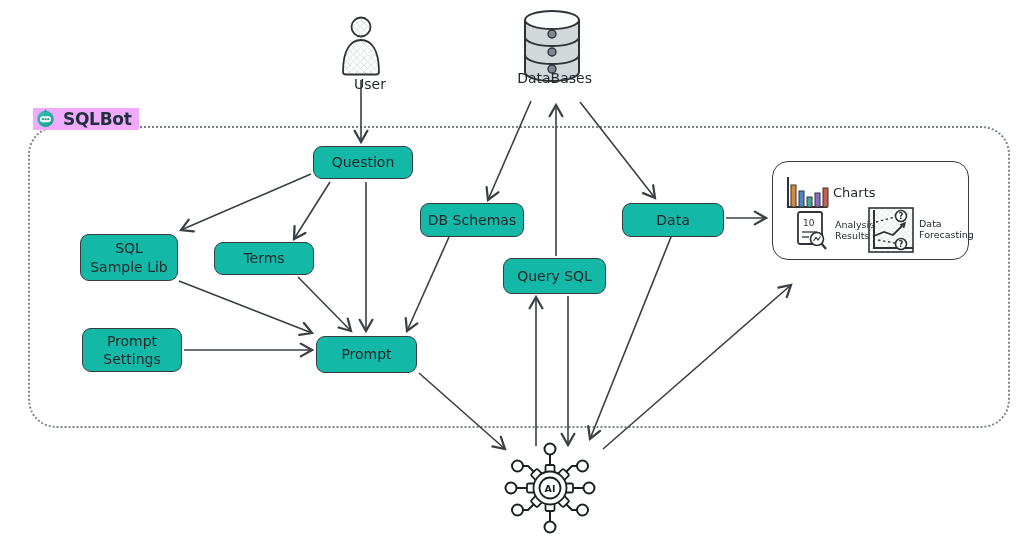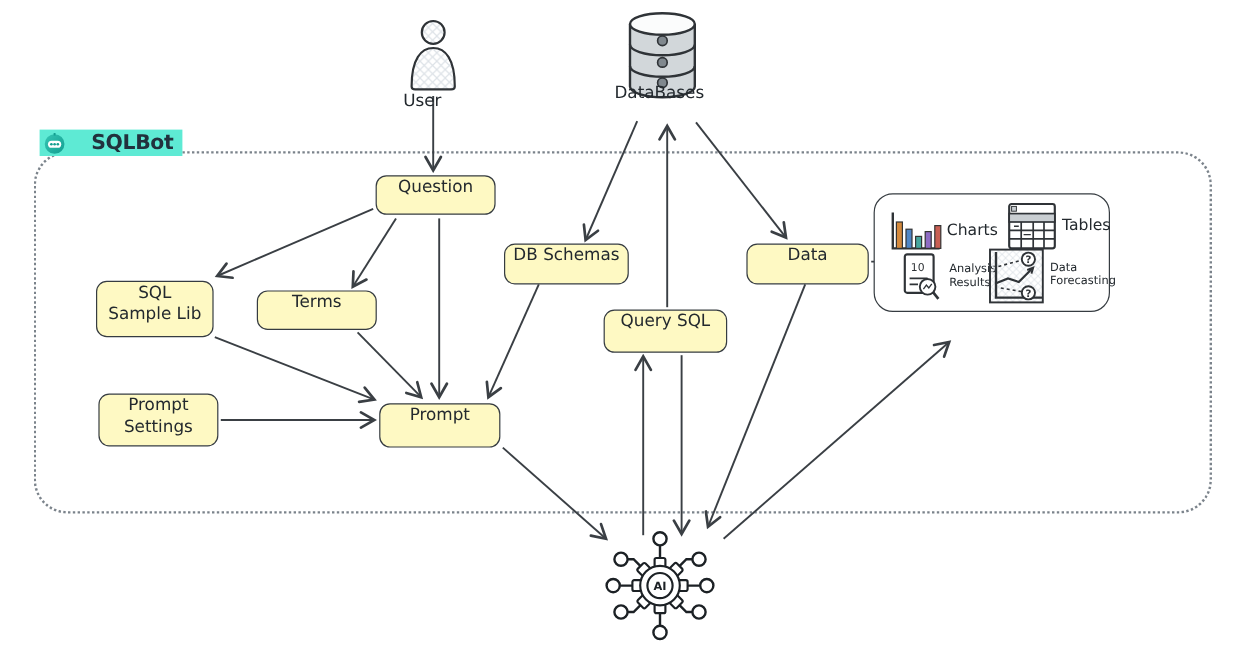--- a/index.html
+++ b/index.html
@@ -2,31 +2,31 @@
 <html><head>
 <meta charset="utf-8">
 <style>
   html,body{margin:0;padding:0;background:#ffffff;}
   .stage{position:relative;width:1035px;height:540px;background:#fff;overflow:hidden;
          font-family:"DejaVu Sans", sans-serif;color:#23292e;}
   .abs{position:absolute;}
   
   .frame{left:28px;top:126px;width:978px;height:298px;border:2px dotted #7b838b;border-radius:28px;}
   
-  .logo{left:33px;top:108px;display:flex;align-items:center;gap:21px;background:#5eead4;
+  .logo{left:33px;top:108px;display:flex;gap:8px;background:#f0abfc;
         padding:1px 7px 1px 3px;z-index:5;}
   .logo-text{font-weight:bold;font-size:17px;letter-spacing:-0.3px;color:#22313d;}
   
-  .node{background:#fef9c3;border:1.7px solid #363c41;border-radius:9px;display:flex;
-        align-items:flex-start;justify-content:center;text-align:center;z-index:3;
+  .node{background:#14b8a6;border:1.7px solid #363c41;border-radius:9px;display:flex;
+        align-items:center;justify-content:center;text-align:center;z-index:3;
         font-size:14px;line-height:1.3;}
   .node-label{white-space:pre-line;}
-  .actor-label{font-size:14px;text-align:left;z-index:3;}
-  
-  .panel{left:728px;top:161px;width:195px;height:97px;border:1.7px solid #363c41;
+  .actor-label{font-size:14px;text-align:right;z-index:3;}
+  
+  .panel{left:772px;top:161px;width:195px;height:97px;border:1.7px solid #363c41;
          border-radius:16px;background:#fff;z-index:3;}
   .panel-item{position:absolute;display:flex;align-items:center;gap:4px;}
   .panel-label{white-space:pre-line;line-height:1.15;}
   .lbl-lg{font-size:13px;}
   .lbl-sm{font-size:9.5px;}
   svg{display:block;}
   .arrows{left:0;top:0;z-index:2;pointer-events:none;}
   .icon-layer{z-index:3;}
 </style>
 </head>
@@ -140,35 +140,20 @@
       <svg width="46" height="38" viewBox="0 0 46 38">
         <path d="M5,3 L5,33 L44,33" fill="none" stroke="#2f3337" stroke-width="2"></path>
         <rect x="8" y="11" width="5" height="22" stroke="#333" stroke-width="1" fill="#d4893c"></rect>
         <rect x="16" y="17" width="5" height="16" stroke="#333" stroke-width="1" fill="#4f86c6"></rect>
         <rect x="24" y="23" width="5" height="10" stroke="#333" stroke-width="1" fill="#46a69e"></rect>
         <rect x="32" y="19" width="5" height="14" stroke="#333" stroke-width="1" fill="#8e6cc4"></rect>
         <rect x="40" y="14" width="5" height="19" stroke="#333" stroke-width="1" fill="#c95f54"></rect>
       </svg>
       <span class="panel-label lbl-lg">Charts</span>
     </div>
-    <div class="panel-item" style="left:110px;top:6px">
-      <svg width="42" height="42" viewBox="0 0 42 42">
-        <rect x="2" y="2" width="38" height="37" rx="2" fill="#fff" stroke="#2f3337" stroke-width="1.8"></rect>
-        <rect x="4" y="4" width="4" height="4" fill="#c9ced2" stroke="#2f3337" stroke-width="0.8"></rect>
-        <rect x="2" y="10" width="38" height="7" fill="#c9ced2" stroke="#2f3337" stroke-width="1.4"></rect>
-        <line x1="12" y1="17" x2="12" y2="39" stroke="#2f3337" stroke-width="1.4"></line>
-        <line x1="22" y1="17" x2="22" y2="39" stroke="#2f3337" stroke-width="1.4"></line>
-        <line x1="31" y1="17" x2="31" y2="39" stroke="#2f3337" stroke-width="1.4"></line>
-        <line x1="2" y1="24" x2="40" y2="24" stroke="#2f3337" stroke-width="1.4"></line>
-        <line x1="2" y1="31" x2="40" y2="31" stroke="#2f3337" stroke-width="1.4"></line>
-        <line x1="6" y1="20.5" x2="10" y2="20.5" stroke="#2f3337" stroke-width="1.2"></line>
-        <line x1="14" y1="27.5" x2="20" y2="27.5" stroke="#2f3337" stroke-width="1.2"></line>
-      </svg>
-      <span class="panel-label lbl-lg">Tables</span>
-    </div>
     <div class="panel-item" style="left:22px;top:48px">
       <svg width="36" height="42" viewBox="0 0 36 42">
         <rect x="3" y="2" width="24" height="32" rx="2" fill="#fff" stroke="#2f3337" stroke-width="1.8"></rect>
         <text x="8" y="16" font-size="9" font-family="DejaVu Sans, sans-serif" fill="#2f3337">10</text>
         <line x1="7" y1="22" x2="22" y2="22" stroke="#2f3337" stroke-width="1.3"></line>
         <line x1="7" y1="27" x2="14" y2="27" stroke="#2f3337" stroke-width="1.3"></line>
         <circle cx="22" cy="29" r="6.5" fill="#fff" stroke="#2f3337" stroke-width="1.6"></circle>
         <path d="M18.5,31 L21,27.5 L23,30 L25.5,26.5" fill="none" stroke="#2f3337" stroke-width="1.1"></path>
         <line x1="26.5" y1="33.5" x2="31" y2="39" stroke="#2f3337" stroke-width="2.2"></line>
       </svg>

